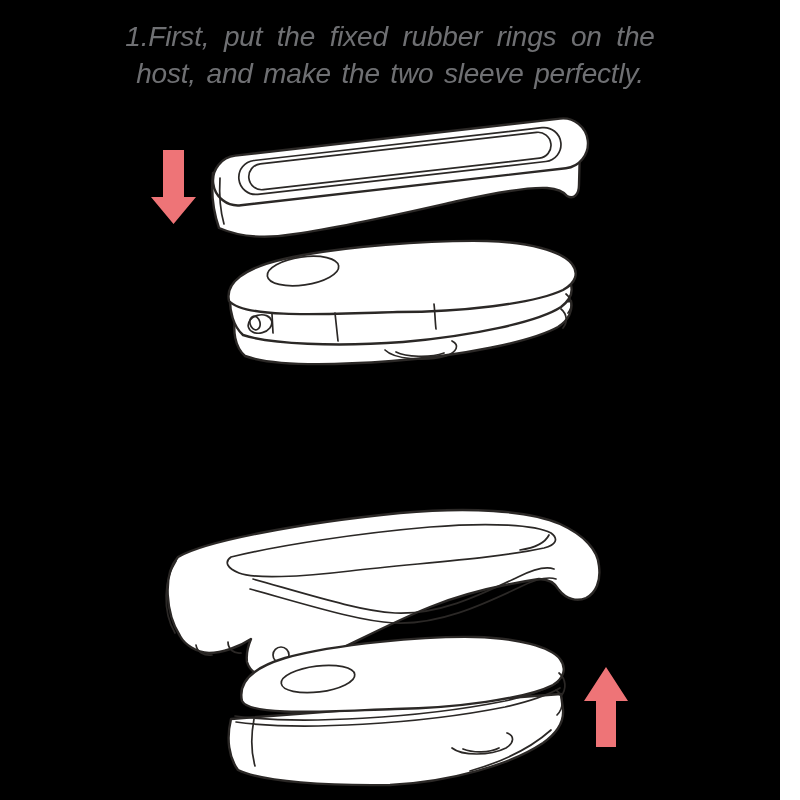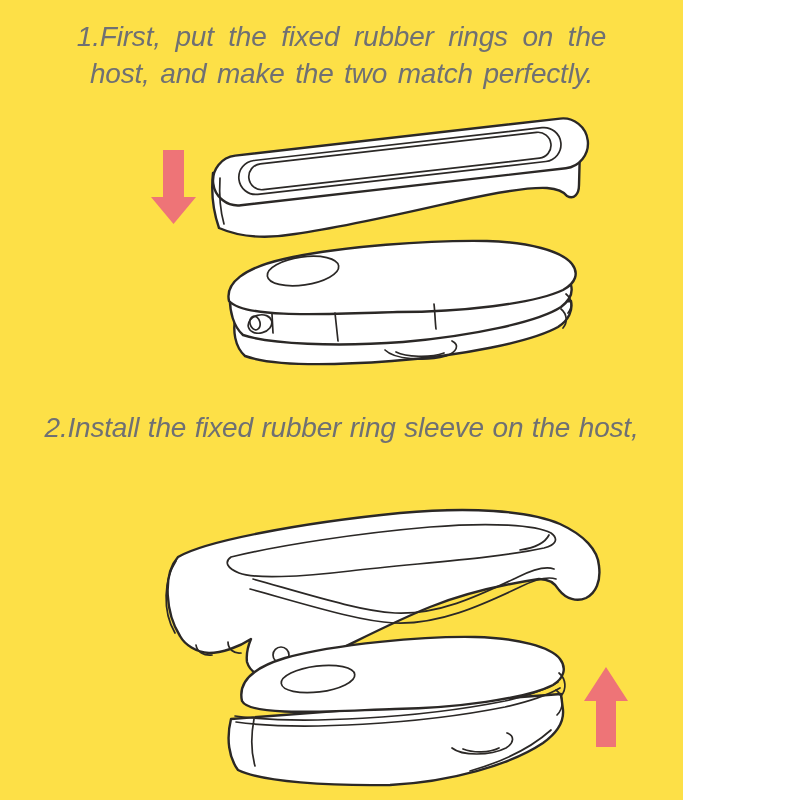--- a/index.html
+++ b/index.html
@@ -1,20 +1,20 @@
 <!DOCTYPE html>
 <html><head>
 <meta charset="utf-8">
 <style>
   html, body { margin: 0; padding: 0; background: #ffffff; }
   .canvas {
     position: relative;
-    width: 683px;
+    width: 780px;
     height: 800px;
-    background: #fde047;
+    background: #000000;
     overflow: hidden;
     font-family: "Liberation Sans", sans-serif;
   }
   .caption {
     position: absolute;
     left: 0;
     right: 0;
     margin: 0;
     text-align: center;
     font-style: italic;
@@ -40,21 +40,21 @@
   .w-thick  { stroke-width: 2.4; }
   .w-thin   { stroke-width: 1.7; }
   .arrow    { stroke: none; }
 </style>
 </head>
 <body>
 
 <div class="canvas">
 
   <p class="caption s1-l1">1.First, put the fixed rubber rings on the</p>
-  <p class="caption s1-l2">host, and make the two match perfectly.</p>
+  <p class="caption s1-l2">host, and make the two sleeve perfectly.</p>
 
   <svg class="fig fig1 line-art" width="800" height="300" viewBox="0 0 800 300" xmlns="http://www.w3.org/2000/svg">
 
     <g>
       <polygon class="arrow" points="163,50 184,50 184,97 196,97 173.5,124 151,97 163,97" fill="#ee7477"></polygon>
     </g>
 
     <g>
       <path class="solid w-thick" d="M213,73 C211,92 213,111 219,128 C242,138 266,139 295,134 C345,127 405,113 458,101 C494,93 528,87 547,88 C558,89 564,92 567,96 C574,100 579,94 579,85 L580,47 Z"></path>
       <rect class="solid w-thick" x="212" y="37" width="377" height="50" rx="25" transform="rotate(-6.5 400 62)"></rect>
@@ -73,21 +73,20 @@
       <path class="w-thin" d="M272,214 L273,233"></path>
       <path class="w-thin" d="M335,213 C336,223 337,232 338,241"></path>
       <path class="w-thin" d="M434,204 C435,212 435,221 436,229"></path>
       <path class="w-thin" d="M566,194 C572,199 573,207 568,213"></path>
       <path class="w-thin" d="M561,209 C567,214 568,222 563,228"></path>
       <path class="w-thin" d="M385,250 C394,259 424,262 446,256 C457,252 460,245 452,241"></path>
       <path class="w-thin" d="M396,252 C406,257 430,258 444,253"></path>
     </g>
   </svg>
 
-  <p class="caption s2-l1">2.Install the fixed rubber ring sleeve on the host,</p>
 
   <svg class="fig fig2 line-art" width="800" height="305" viewBox="0 0 800 305" xmlns="http://www.w3.org/2000/svg">
 
     <g>
       <path class="solid w-thick" d="M178,62 C205,46 300,28 400,18 C468,12 528,15 560,29 C584,40 598,55 599,71 C601,86 596,98 586,103 C577,107 566,104 559,95 C555,88 548,84 539,84 C500,90 460,100 430,112 C390,128 340,155 310,168 C298,173 285,180 272,182 C260,183 250,177 247,167 C246,159 248,151 251,144 C239,152 222,158 209,158 C196,157 185,150 180,141 C166,119 162,80 178,62 Z"></path>
       <path class="solid w-thin" d="M231,62 C280,50 360,38 430,32 C492,27 536,30 551,38 C559,44 556,50 544,53 C498,63 420,68 350,76 C300,82 254,84 239,78 C227,73 224,67 231,62 Z"></path>
       <path class="w-thin" d="M549,40 C545,48 534,53 520,55"></path>
       <path class="w-thin" d="M253,84 C310,100 360,116 395,118 C440,120 480,100 518,82 C532,75 546,71 554,74"></path>
       <path class="w-thin" d="M250,94 C308,110 358,126 394,128 C438,130 480,111 520,92 C534,85 547,81 556,84"></path>
       <path class="w-thin" d="M176,66 C164,84 162,116 175,138"></path>

